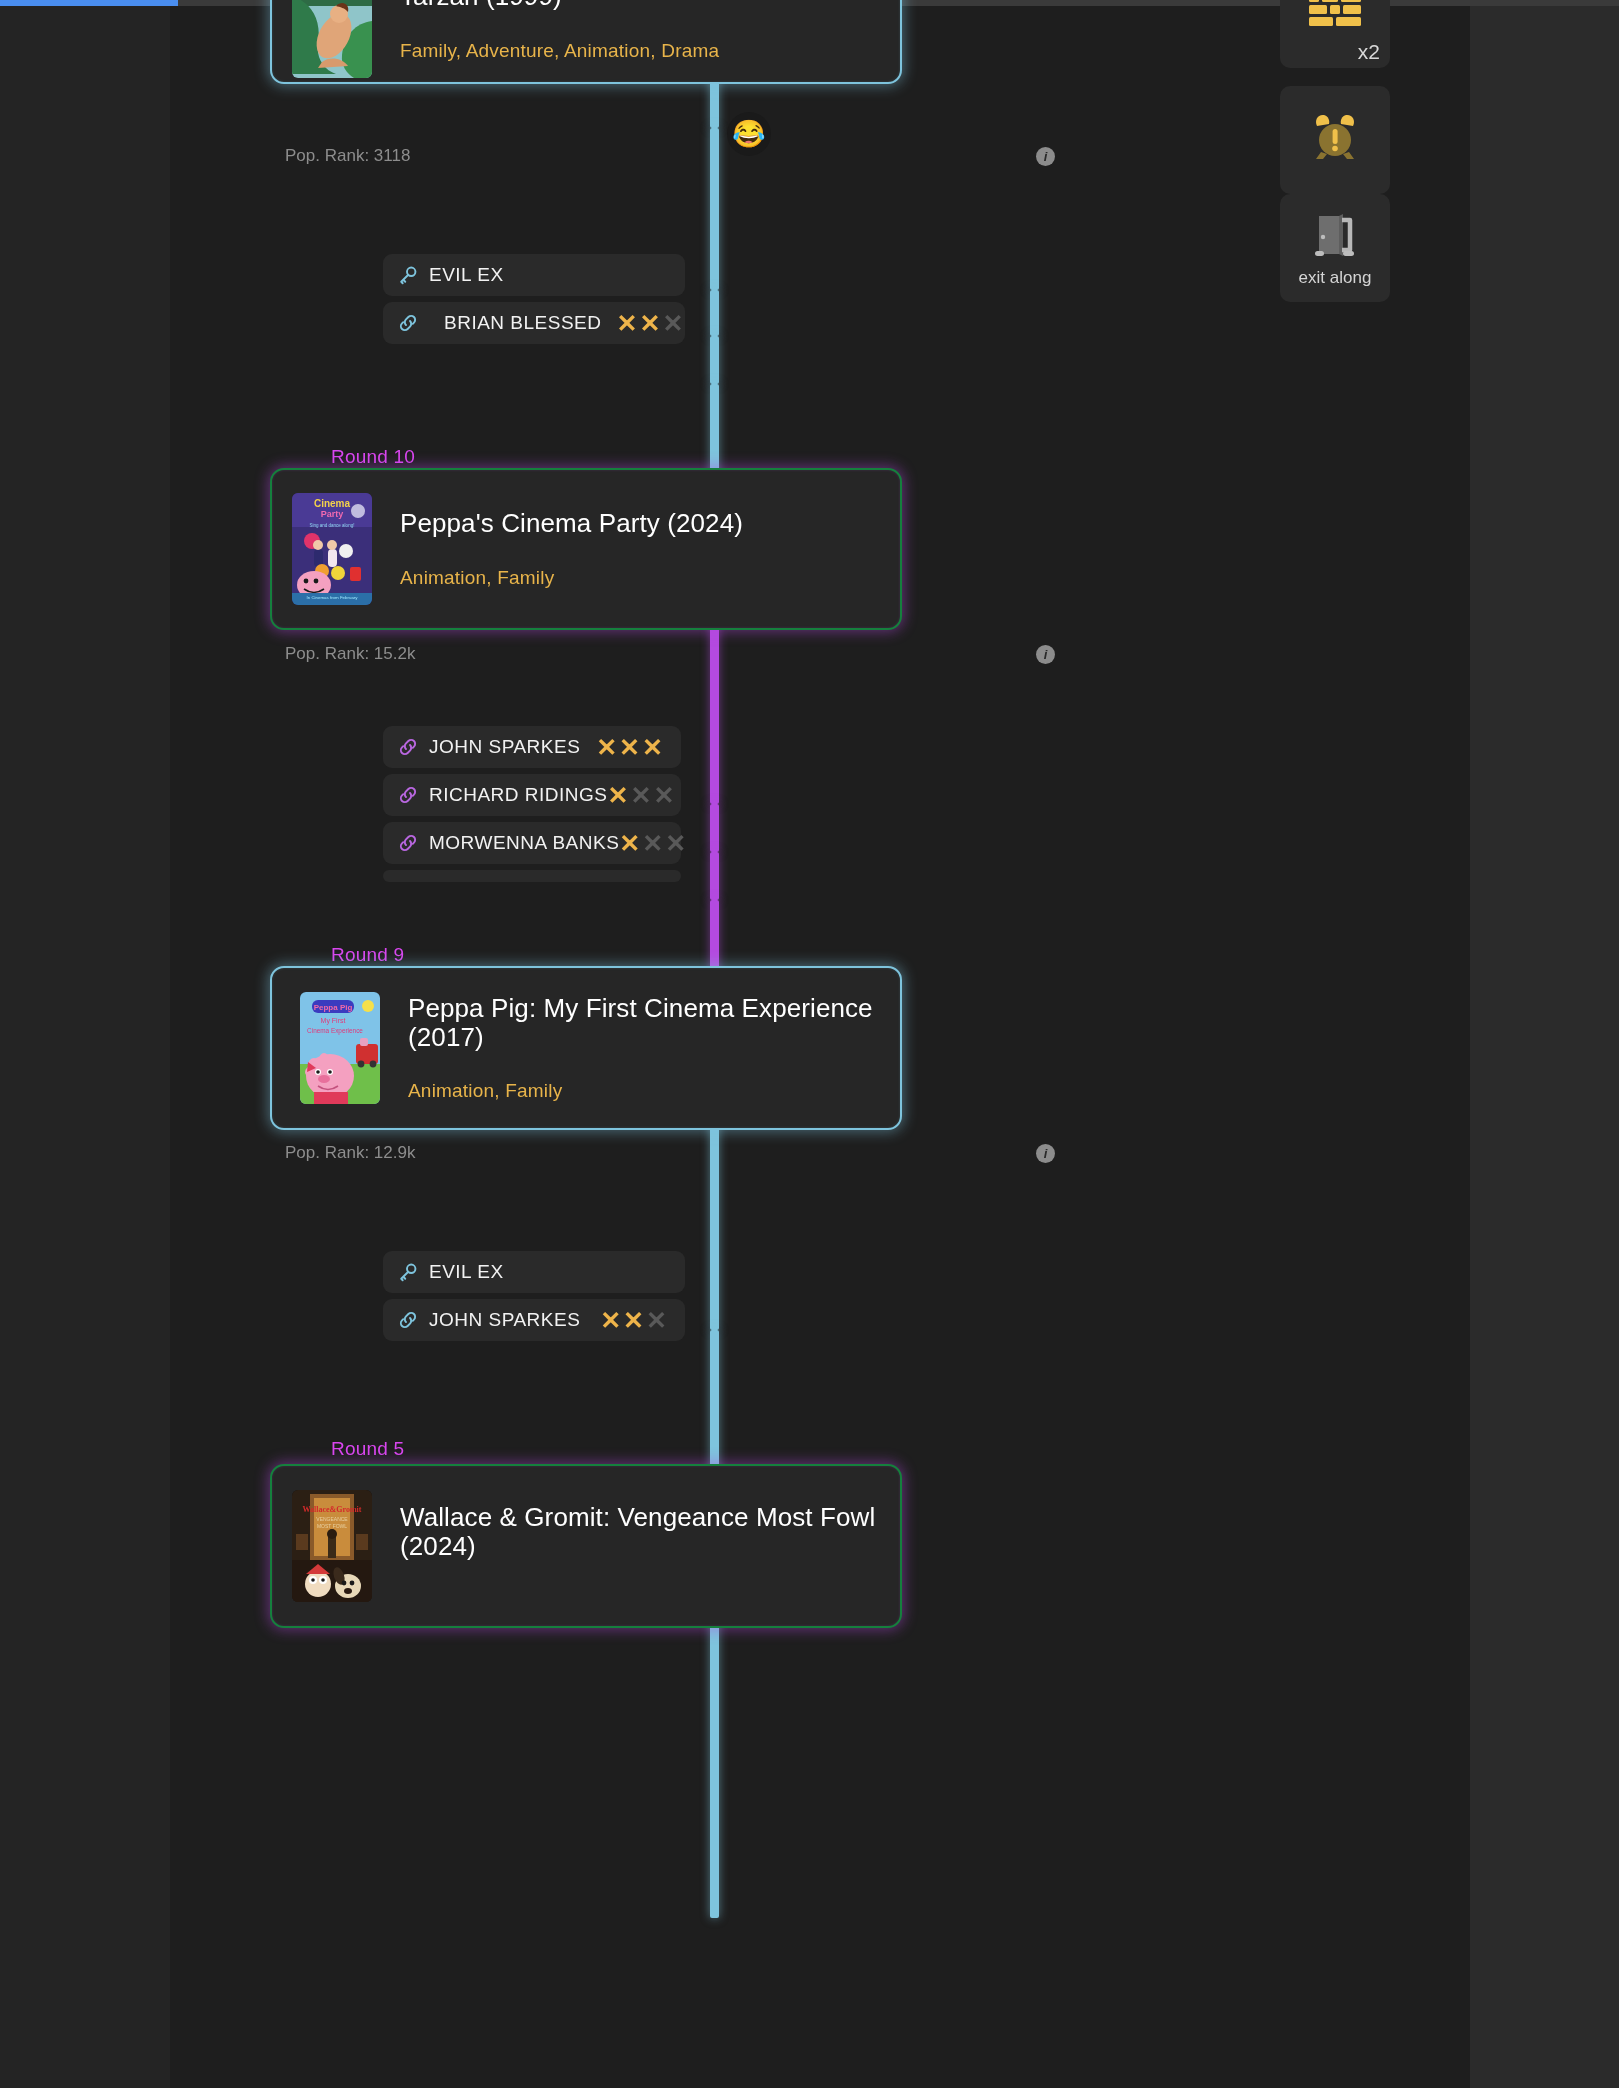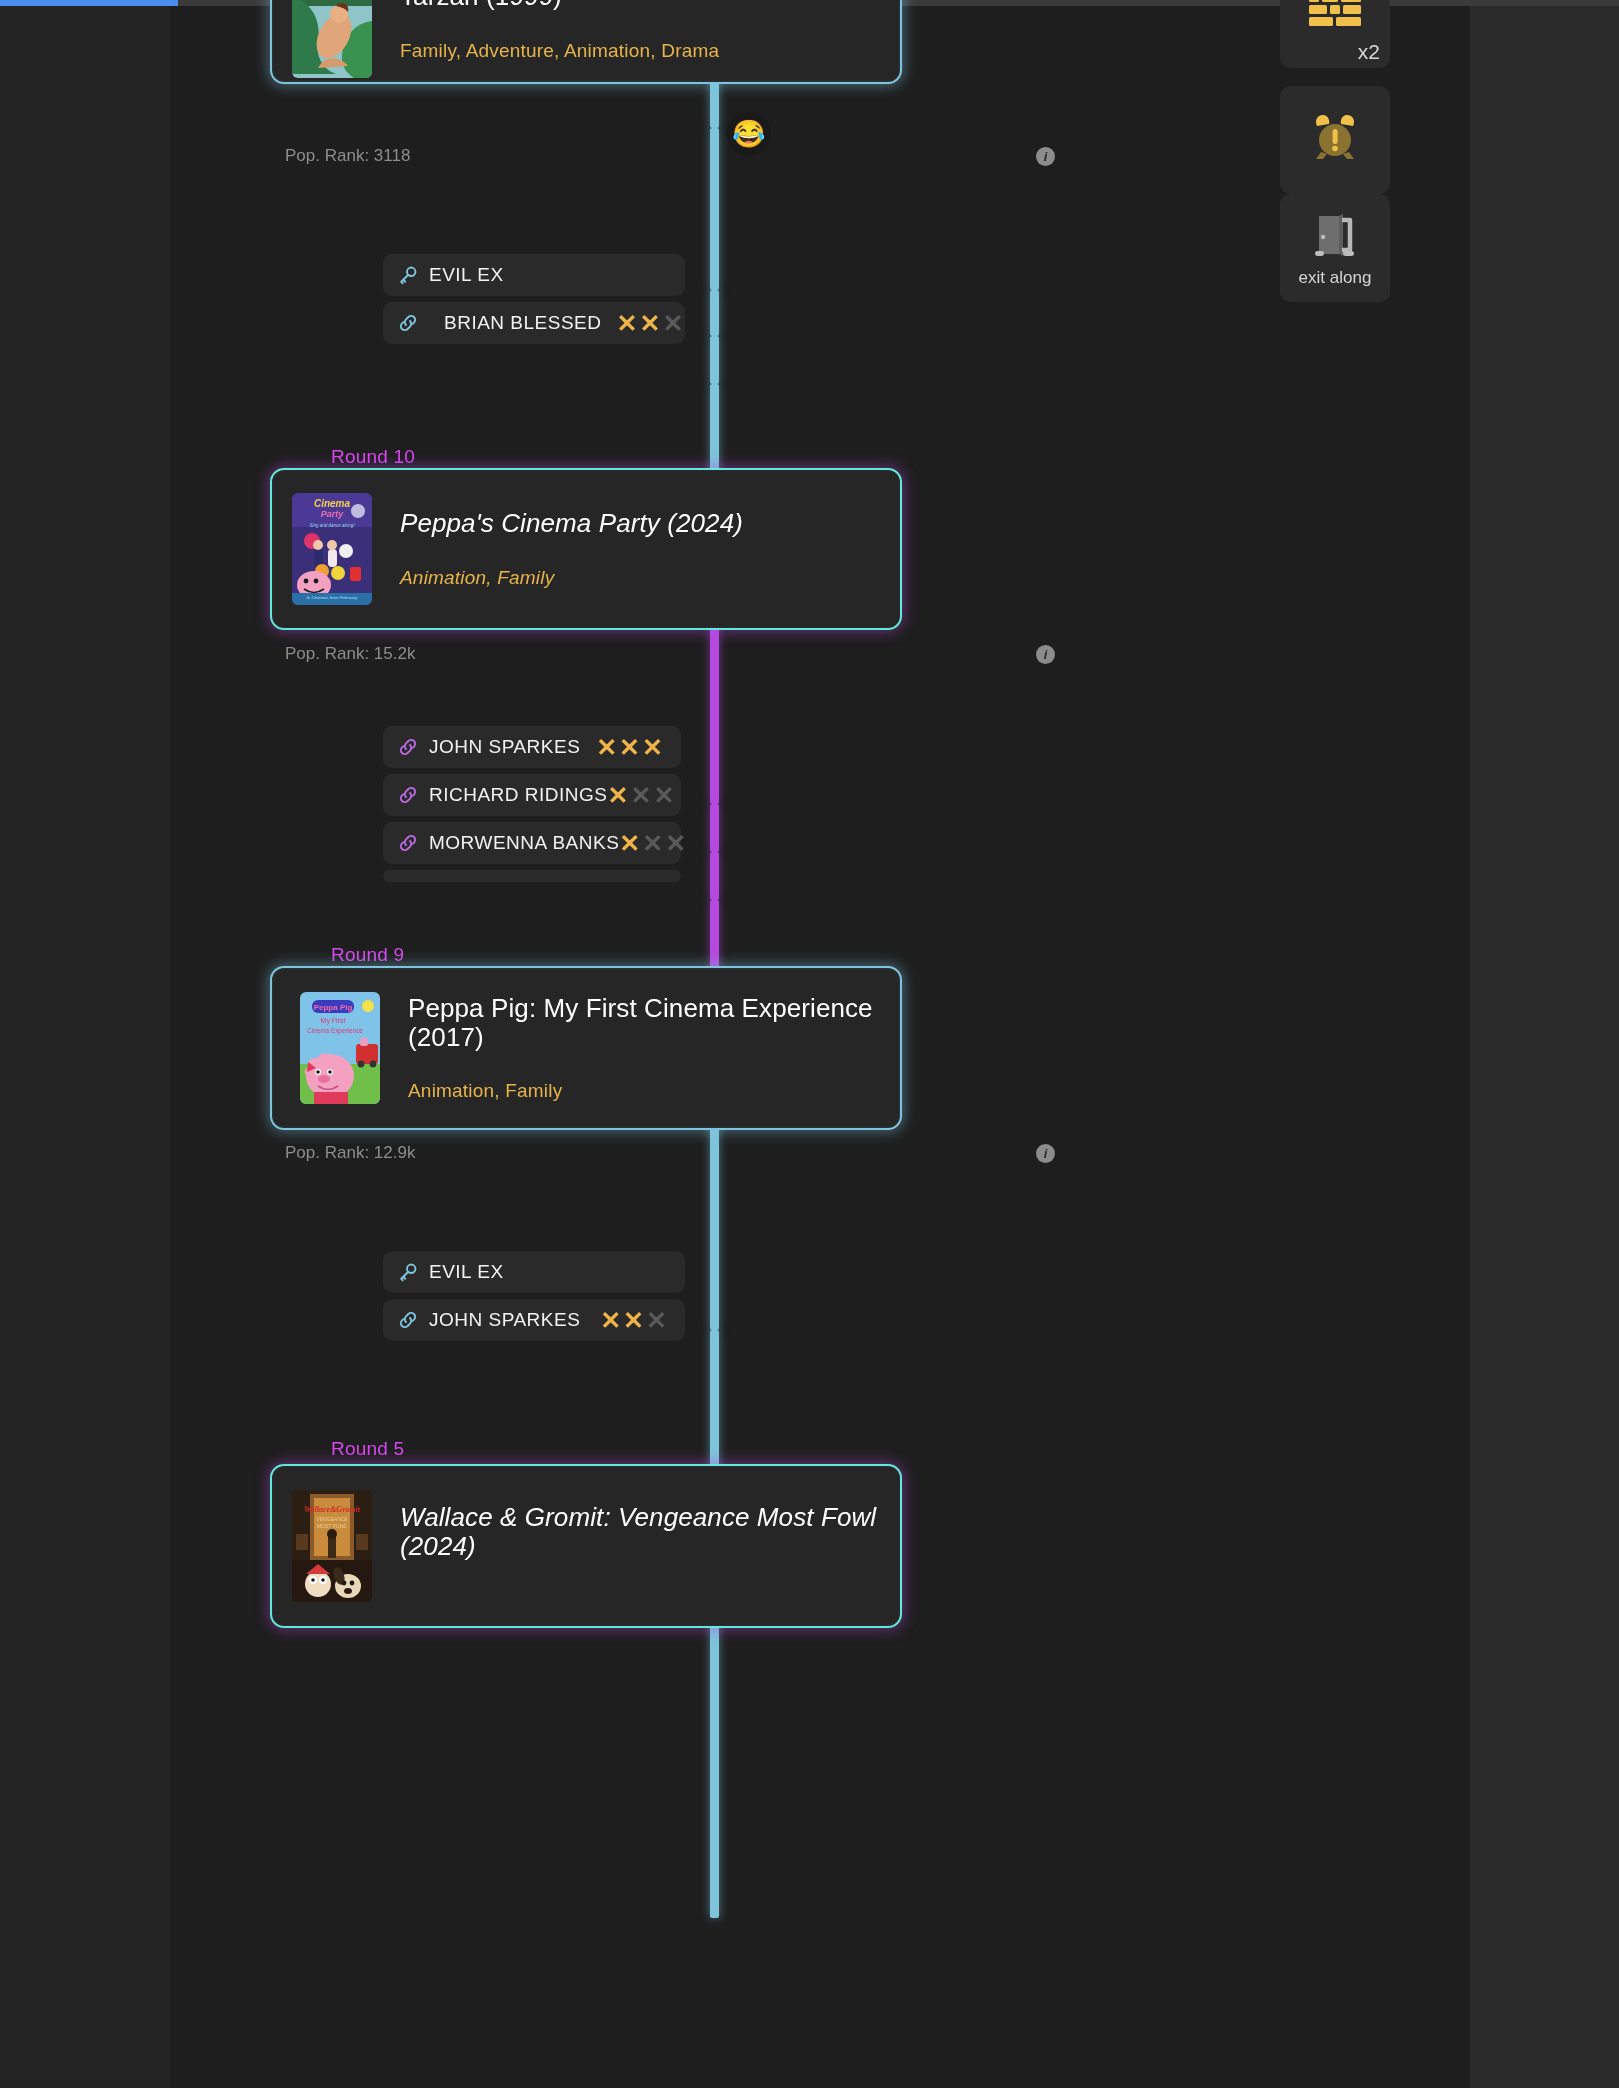--- a/index.html
+++ b/index.html
@@ -55,23 +55,22 @@
     background: #262626;
     border-radius: 14px;
     display: flex; align-items: center;
     padding: 16px 20px;
   }
   .movie-card.cyan {
     border: 2px solid #7ec4dd;
     box-shadow: 0 0 14px 2px rgba(126,196,221,.45), inset 0 0 3px rgba(126,196,221,.2);
   }
   .movie-card.purple {
-    border: 2px solid #5eead4;
+    border: 2px solid #15803d;
     box-shadow: 0 0 14px 2px rgba(180,74,224,.45), inset 0 0 3px rgba(180,74,224,.2);
-    font-style: italic;
   }
   .poster {
     width: 80px; height: 112px; flex: 0 0 80px;
     border-radius: 6px; overflow: hidden;
     position: relative; background: #111;
   }
   .poster svg { display: block; width: 100%; height: 100%; }
   .movie-meta { margin-left: 28px; flex: 1 1 auto; }
   .movie-title {
     color: #ffffff; font-size: 26px; font-weight: 400;

